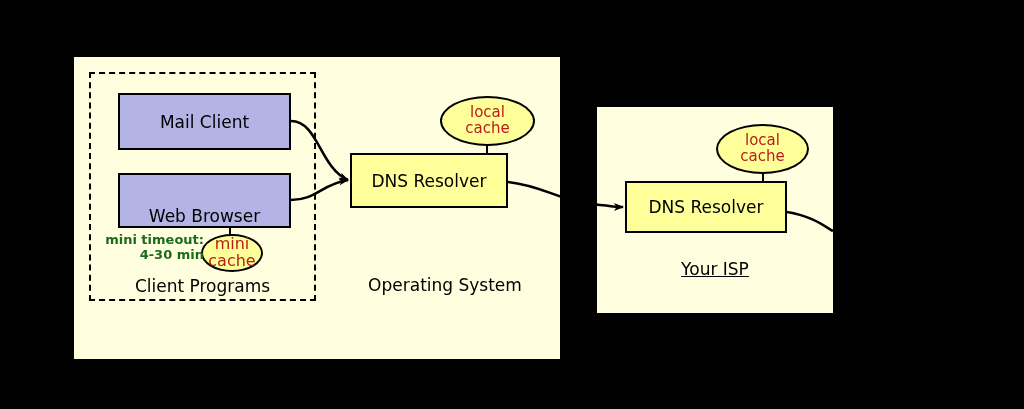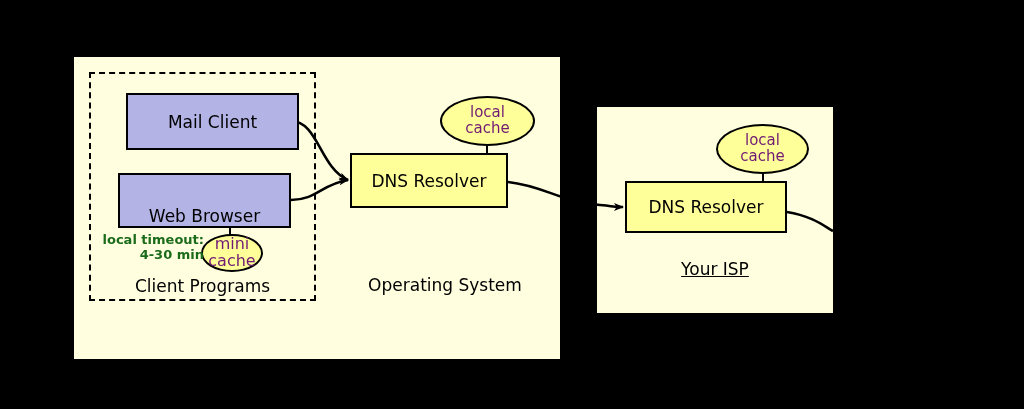--- a/index.html
+++ b/index.html
@@ -59,21 +59,21 @@
   .ellipse {
     position: absolute;
     box-sizing: border-box;
     border: 2px solid #000000;
     border-radius: 50%;
     background: #ffff99;
     display: flex;
     flex-direction: column;
     align-items: center;
     justify-content: center;
-    color: #701a75;
+    color: #b91c1c;
     font-size: 15px;
     line-height: 1.05;
     font-family: "DejaVu Sans", sans-serif;
     white-space: nowrap;
     text-align: center;
   }
   .ellipse.mini {
     font-size: 16px;
   }
   .note {
@@ -125,21 +125,21 @@
 
     <path d="M 508,182 C 545,186 560,202 600,205 C 615,206 608,207 623,207" fill="none" stroke="#000000" stroke-width="2.6" marker-end="url(#arrowhead)"></path>
 
     <path d="M 787,212 C 812,216 824,226 833,231" fill="none" stroke="#000000" stroke-width="2.6"></path>
   </svg>
 
   <div class="stem" style="left:229px; top:226px; height:14px;"></div>
   <div class="stem" style="left:486px; top:140px; height:14px;"></div>
   <div class="stem" style="left:762px; top:168px; height:14px;"></div>
 
-  <div class="node client" style="left:118px; top:93px; width:173px; height:57px;margin-left:8px;">
+  <div class="node client" style="left:118px; top:93px; width:173px; height:57px;">
     <span>Mail Client</span>
   </div>
 
   <div class="node client" style="left:118px; top:173px; width:173px; height:55px;align-items:flex-end;">
     <span>Web Browser</span>
   </div>
 
   <div class="node resolver" style="left:350px; top:153px; width:158px; height:55px;">
     <span>DNS Resolver</span>
   </div>
@@ -157,21 +157,21 @@
     <span>local</span>
     <span>cache</span>
   </div>
 
   <div class="ellipse" style="left:716px; top:124px; width:93px; height:50px;">
     <span>local</span>
     <span>cache</span>
   </div>
 
   <div class="note" style="left:96px; top:233px; width:108px;">
-    <div>local timeout:</div>
+    <div>mini timeout:</div>
     <div>4-30 min</div>
   </div>
 
   <div class="zone-label" style="left:89px; top:276px; width:227px;">Client Programs</div>
 
   <div class="zone-label" style="left:345px; top:275px; width:200px;">Operating System</div>
 
 
   <div class="zone-label" style="left:615px; top:259px; width:200px;text-decoration:underline;">Your ISP</div>
 

